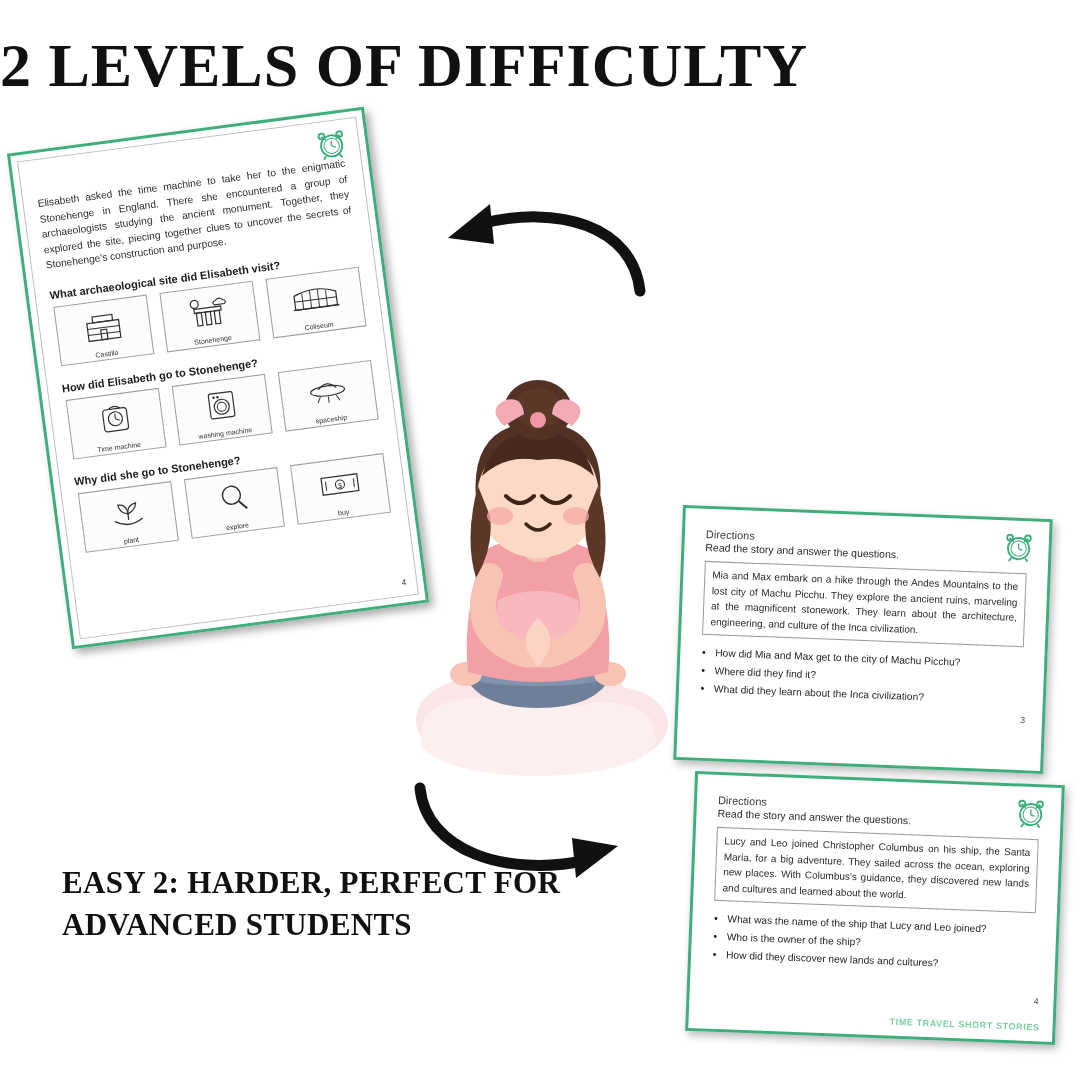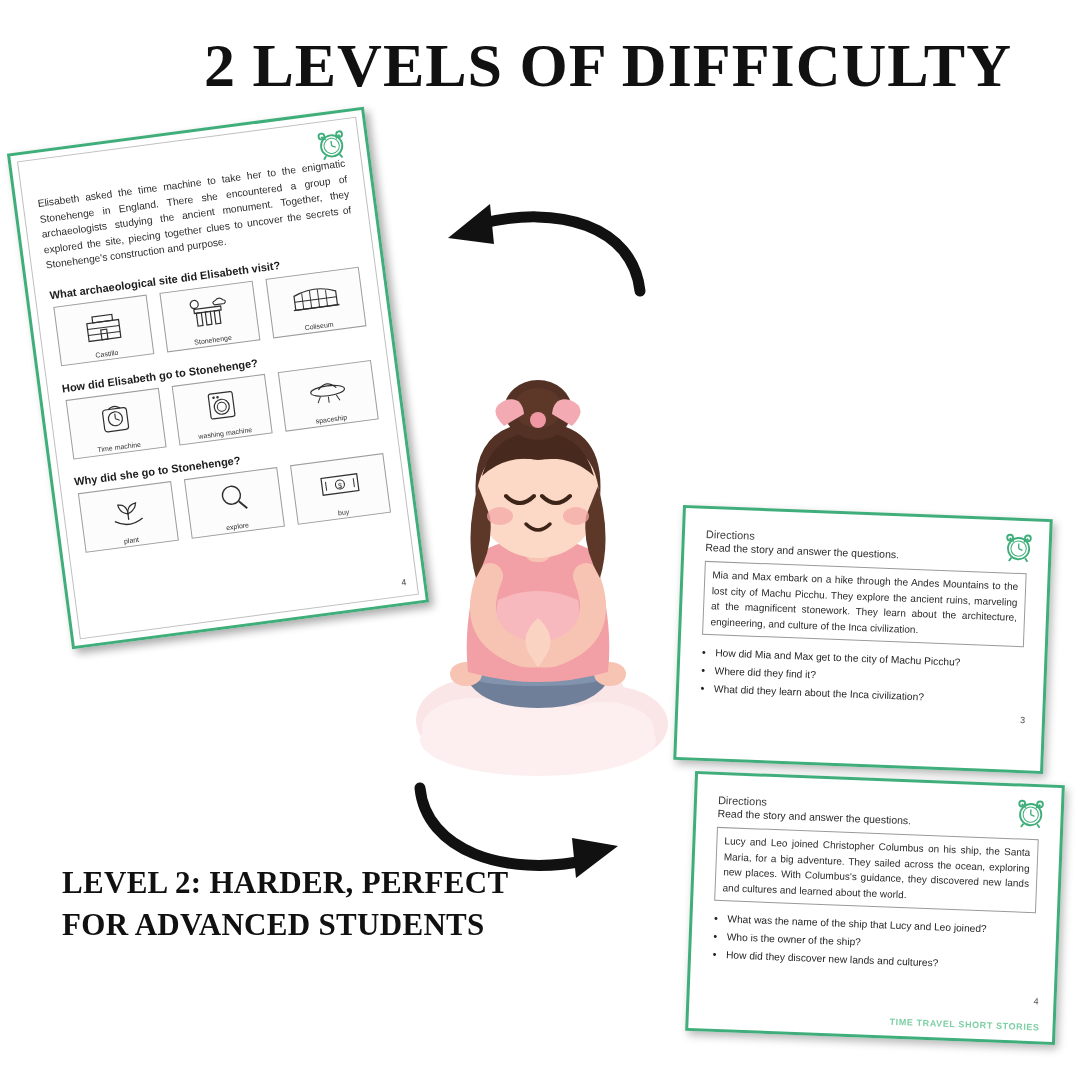--- a/index.html
+++ b/index.html
@@ -15,21 +15,21 @@
     overflow: hidden;
     font-family: "Liberation Serif", serif;
   }
 
   
   .headline {
     position: absolute;
     top: 30px;
     left: 0;
     width: 1012px;
-    text-align: right;
+    text-align: left;
     font-family: "Liberation Serif", serif;
     font-weight: bold;
     font-size: 62px;
     letter-spacing: 1px;
     color: #111111;
     white-space: nowrap;
   }
 
   
   .caption {
@@ -482,15 +482,15 @@
     <path d="M194 126 q18 -18 -2 -26 q-16 -4 -18 14 Z" fill="#f4aab2"></path>
     <circle cx="160" cy="120" r="8" fill="#ef98a3"></circle>
 
     <path d="M128 196 q14 14 28 0" fill="none" stroke="#3d2419" stroke-width="4" stroke-linecap="round"></path>
     <path d="M164 196 q14 14 28 0" fill="none" stroke="#3d2419" stroke-width="4" stroke-linecap="round"></path>
     <ellipse cx="122" cy="216" rx="13" ry="9" fill="#f6a8a8" opacity="0.75"></ellipse>
     <ellipse cx="198" cy="216" rx="13" ry="9" fill="#f6a8a8" opacity="0.75"></ellipse>
     <path d="M148 224 q12 12 24 0" fill="none" stroke="#3d2419" stroke-width="3.5" stroke-linecap="round"></path>
   </svg>
 
-  <div class="caption" id="caption-level2">LEVEL 2: HARDER, PERFECT FOR ADVANCED STUDENTS</div>
+  <div class="caption" id="caption-level2">EASY 2: HARDER, PERFECT FOR ADVANCED STUDENTS</div>
 
 </div>
 
 </body></html>

